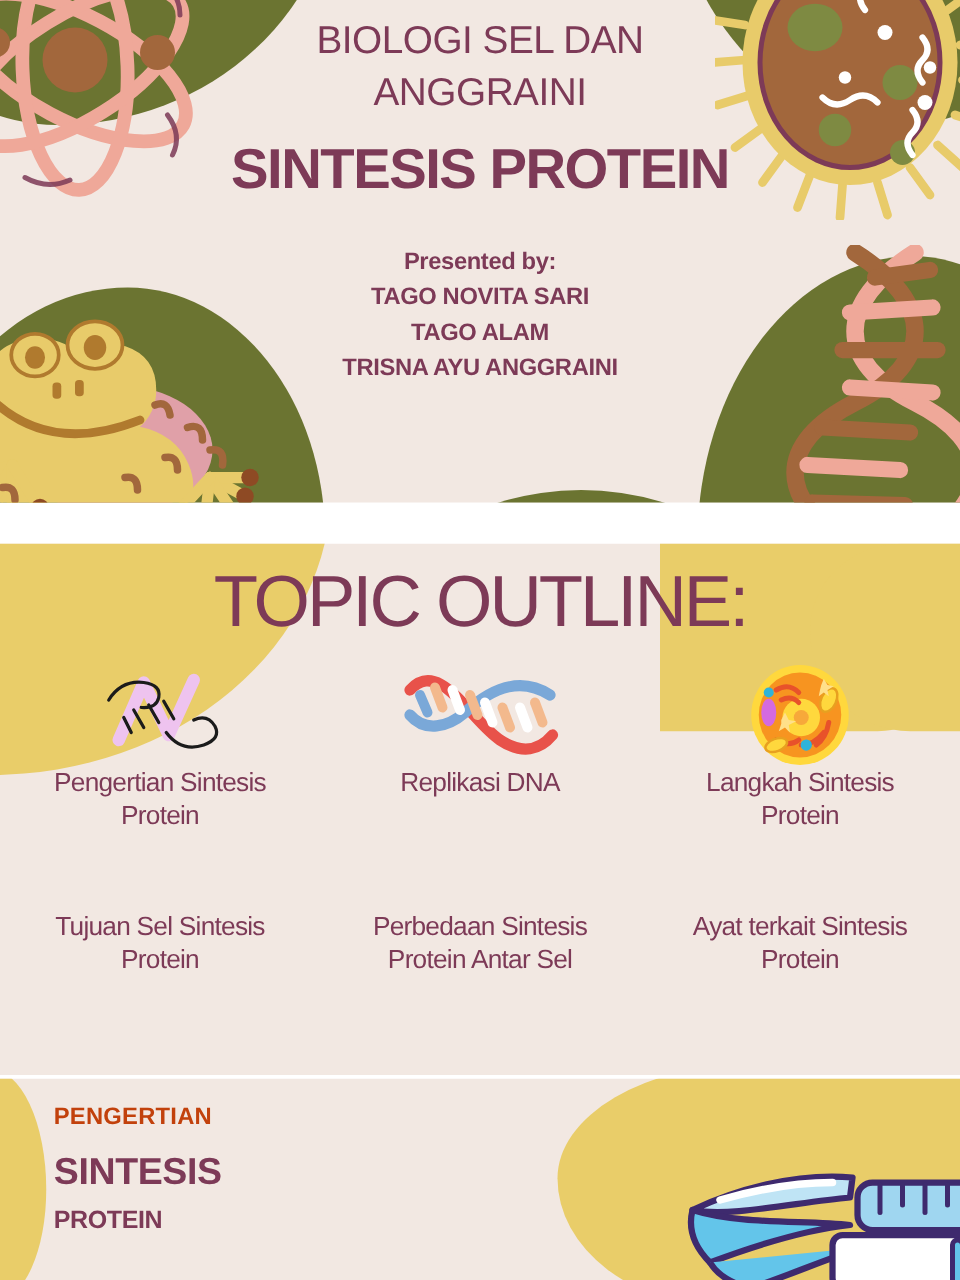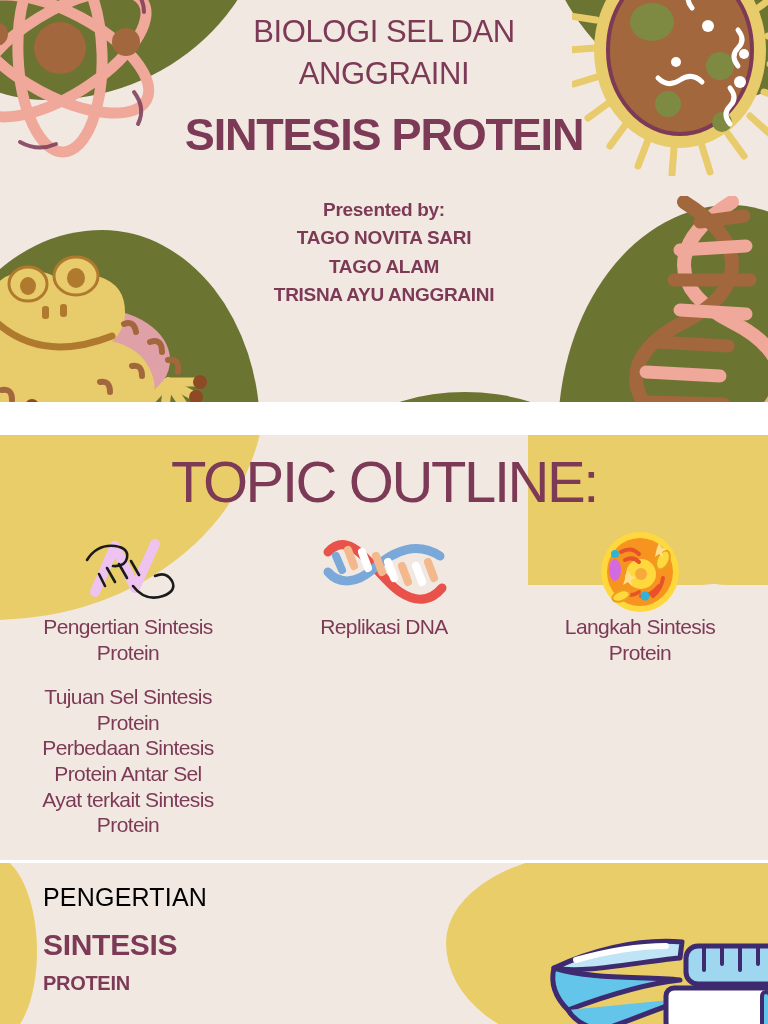--- a/index.html
+++ b/index.html
@@ -120,21 +120,21 @@
   .topic-cell { width: 256px; text-align: center; }
   .topic-icon {
     height: 84px; display: flex;
     align-items: center; justify-content: center;
   }
   .topic-label {
     font-size: 21px; line-height: 1.22;
     letter-spacing: -0.6px;
     color: #7d3a57; padding: 0 28px;
   }
-  .topic-row2 { margin-top: 19px; flex-direction: column; }
+  .topic-row2 { margin-top: 64px; }
   .topic-row2 .topic-label { font-size: 21px; }
 
   
   .slide3 {
     position: absolute; left: 0; top: 863px;
     width: 768px; height: 161px;
     background: #f2e8e2;
     overflow: hidden;
   }
   .s3-yellow-l {
@@ -146,22 +146,22 @@
   .s3-yellow-r {
     position: absolute; left: 446px; top: -12px;
     width: 400px; height: 195px;
     background: #e9cd69;
     border-radius: 46% 0 0 40% / 55% 0 0 62%;
   }
   .s3-title {
     position: absolute; left: 43px; top: 20px; z-index: 10;
   }
   .s3-line1 {
-    font-size: 25px; font-weight: 400;
-    letter-spacing: 0.2px; color: #000000;
+    font-size: 19px; font-weight: 700;
+    letter-spacing: 0.2px; color: #c2410c;
   }
   .s3-line2 {
     margin-top: 16px;
     font-size: 30px; font-weight: 700;
     letter-spacing: -0.3px; color: #7d3a57;
   }
   .s3-line3 {
     margin-top: 10px;
     font-size: 20px; font-weight: 700;
     letter-spacing: -0.3px; color: #7d3a57;

